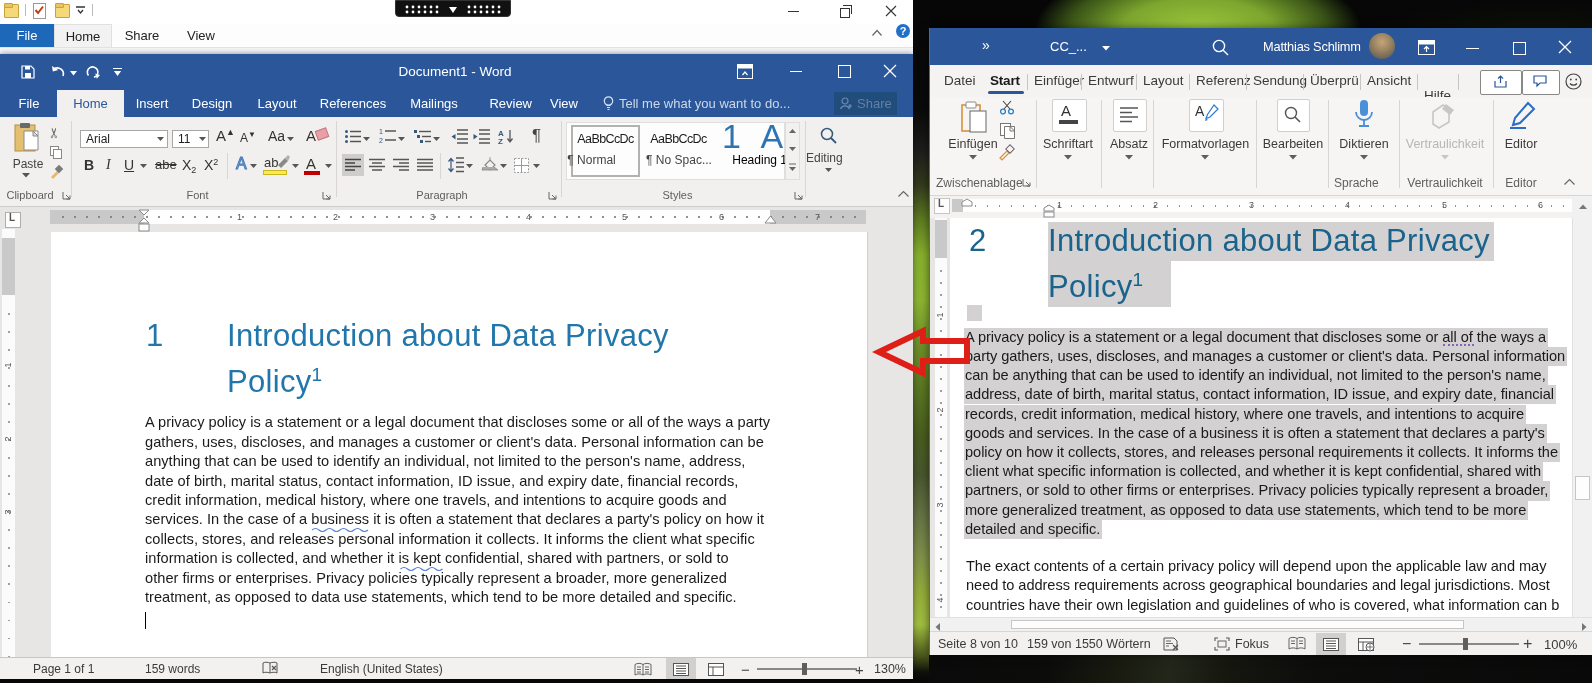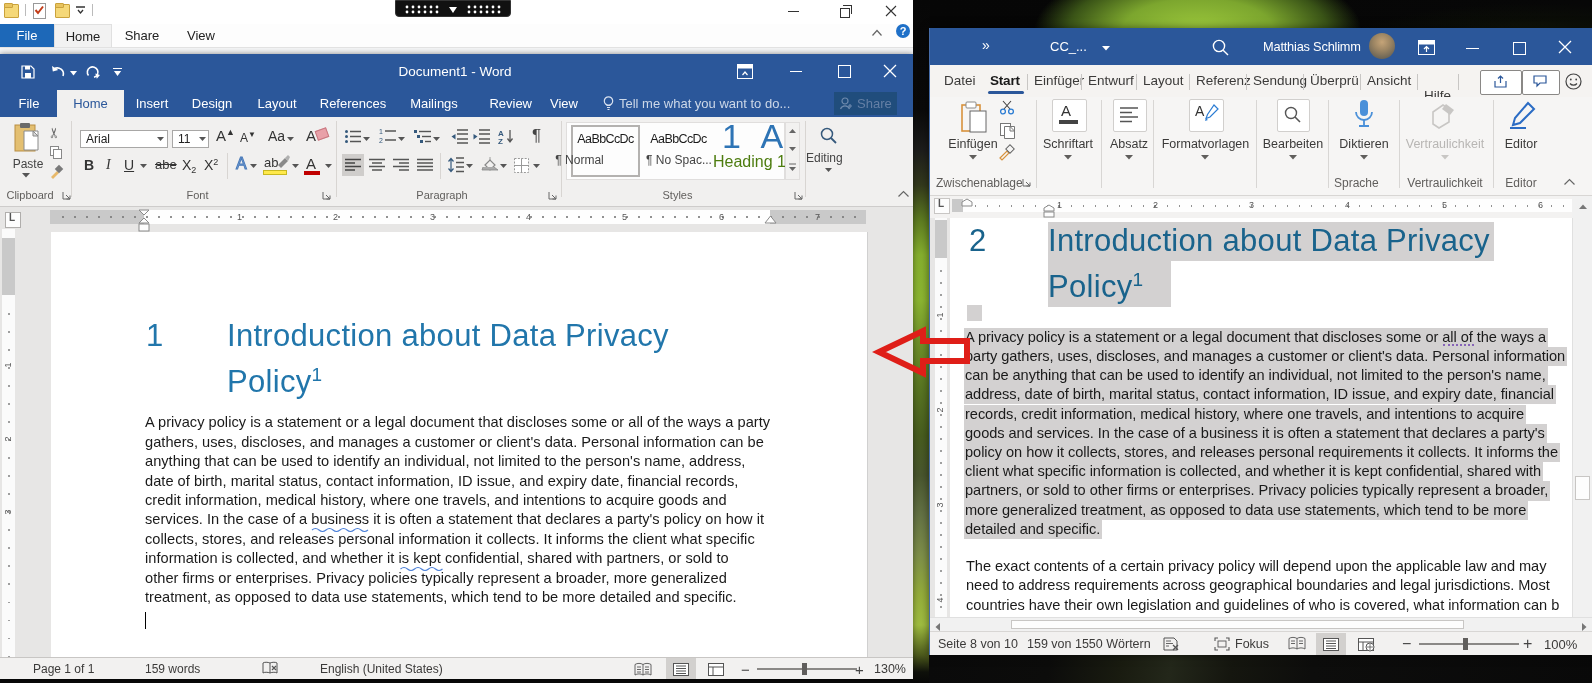--- a/index.html
+++ b/index.html
@@ -264,25 +264,25 @@
           <path d="M0.5 7.5 H14.5 M7.5 0.5 V14.5" stroke="#999" stroke-width="1"></path>
         </svg>
     <svg class="a" style="left:533px;top:47px;" width="7" height="5" viewBox="0 0 7 5">
           <path d="M0 0 L3.5 4 L7 0 Z" fill="#555"></path>
         </svg>
     <div class="a" style="left:561px;top:4px;width:1px;height:76px;background:#d8d5d2;"></div>
 
     <div class="a" style="left:566px;top:5px;width:219px;height:58px;background:#fdfdfd;border:1px solid #e0dedd;box-sizing:border-box;"></div>
     <div class="a" style="left:571px;top:8px;width:69px;height:52px;background:#fdfdfd;border:2px solid #b4b2b0;box-sizing:border-box;"></div>
     <div class="a" style="left:573px;top:15px;width:65px;text-align:center;font-size:12.5px;color:#1a1a1a;letter-spacing:-0.6px;">AaBbCcDc</div>
-    <div class="a" style="left:547px;top:36px;width:65px;text-align:center;font-size:12px;color:#444;">¶ Normal</div>
+    <div class="a" style="left:559px;top:36px;width:65px;text-align:center;font-size:12px;color:#444;">¶ Normal</div>
     <div class="a" style="left:646px;top:15px;width:65px;text-align:center;font-size:12.5px;color:#1a1a1a;letter-spacing:-0.6px;">AaBbCcDc</div>
     <div class="a" style="left:642px;top:36px;width:74px;text-align:center;font-size:12px;color:#444;">¶ No Spac...</div>
     <div class="a" style="left:716px;top:6px;width:68px;height:28px;overflow:hidden;font-size:34px;color:#2e74b5;letter-spacing:6px;"><span style="position:relative;top:-6px;left:6px;">1 A</span></div>
-    <div class="a" style="left:713px;top:36px;width:74px;text-align:left;font-size:16px;color:#4d7c0f;">Heading 1</div>
+    <div class="a" style="left:713px;top:36px;width:74px;text-align:right;font-size:12px;color:#000000;">Heading 1</div>
     <div class="a" style="left:785px;top:5px;width:15px;height:58px;background:#f2f1f0;border:1px solid #e0dedd;box-sizing:border-box;"></div>
     <svg class="a" style="left:789px;top:12px;" width="7" height="5" viewBox="0 0 7 5">
           <path d="M0 4 L3.5 0 L7 4 Z" fill="#666"></path>
         </svg>
     <svg class="a" style="left:789px;top:30px;" width="7" height="5" viewBox="0 0 7 5">
           <path d="M0 0 L3.5 4 L7 0 Z" fill="#666"></path>
         </svg>
     <svg class="a" style="left:789px;top:47px;" width="7" height="8" viewBox="0 0 7 8">
           <path d="M0 0 H7" stroke="#666"></path>
           <path d="M0 3 L3.5 7 L7 3 Z" fill="#666"></path>

